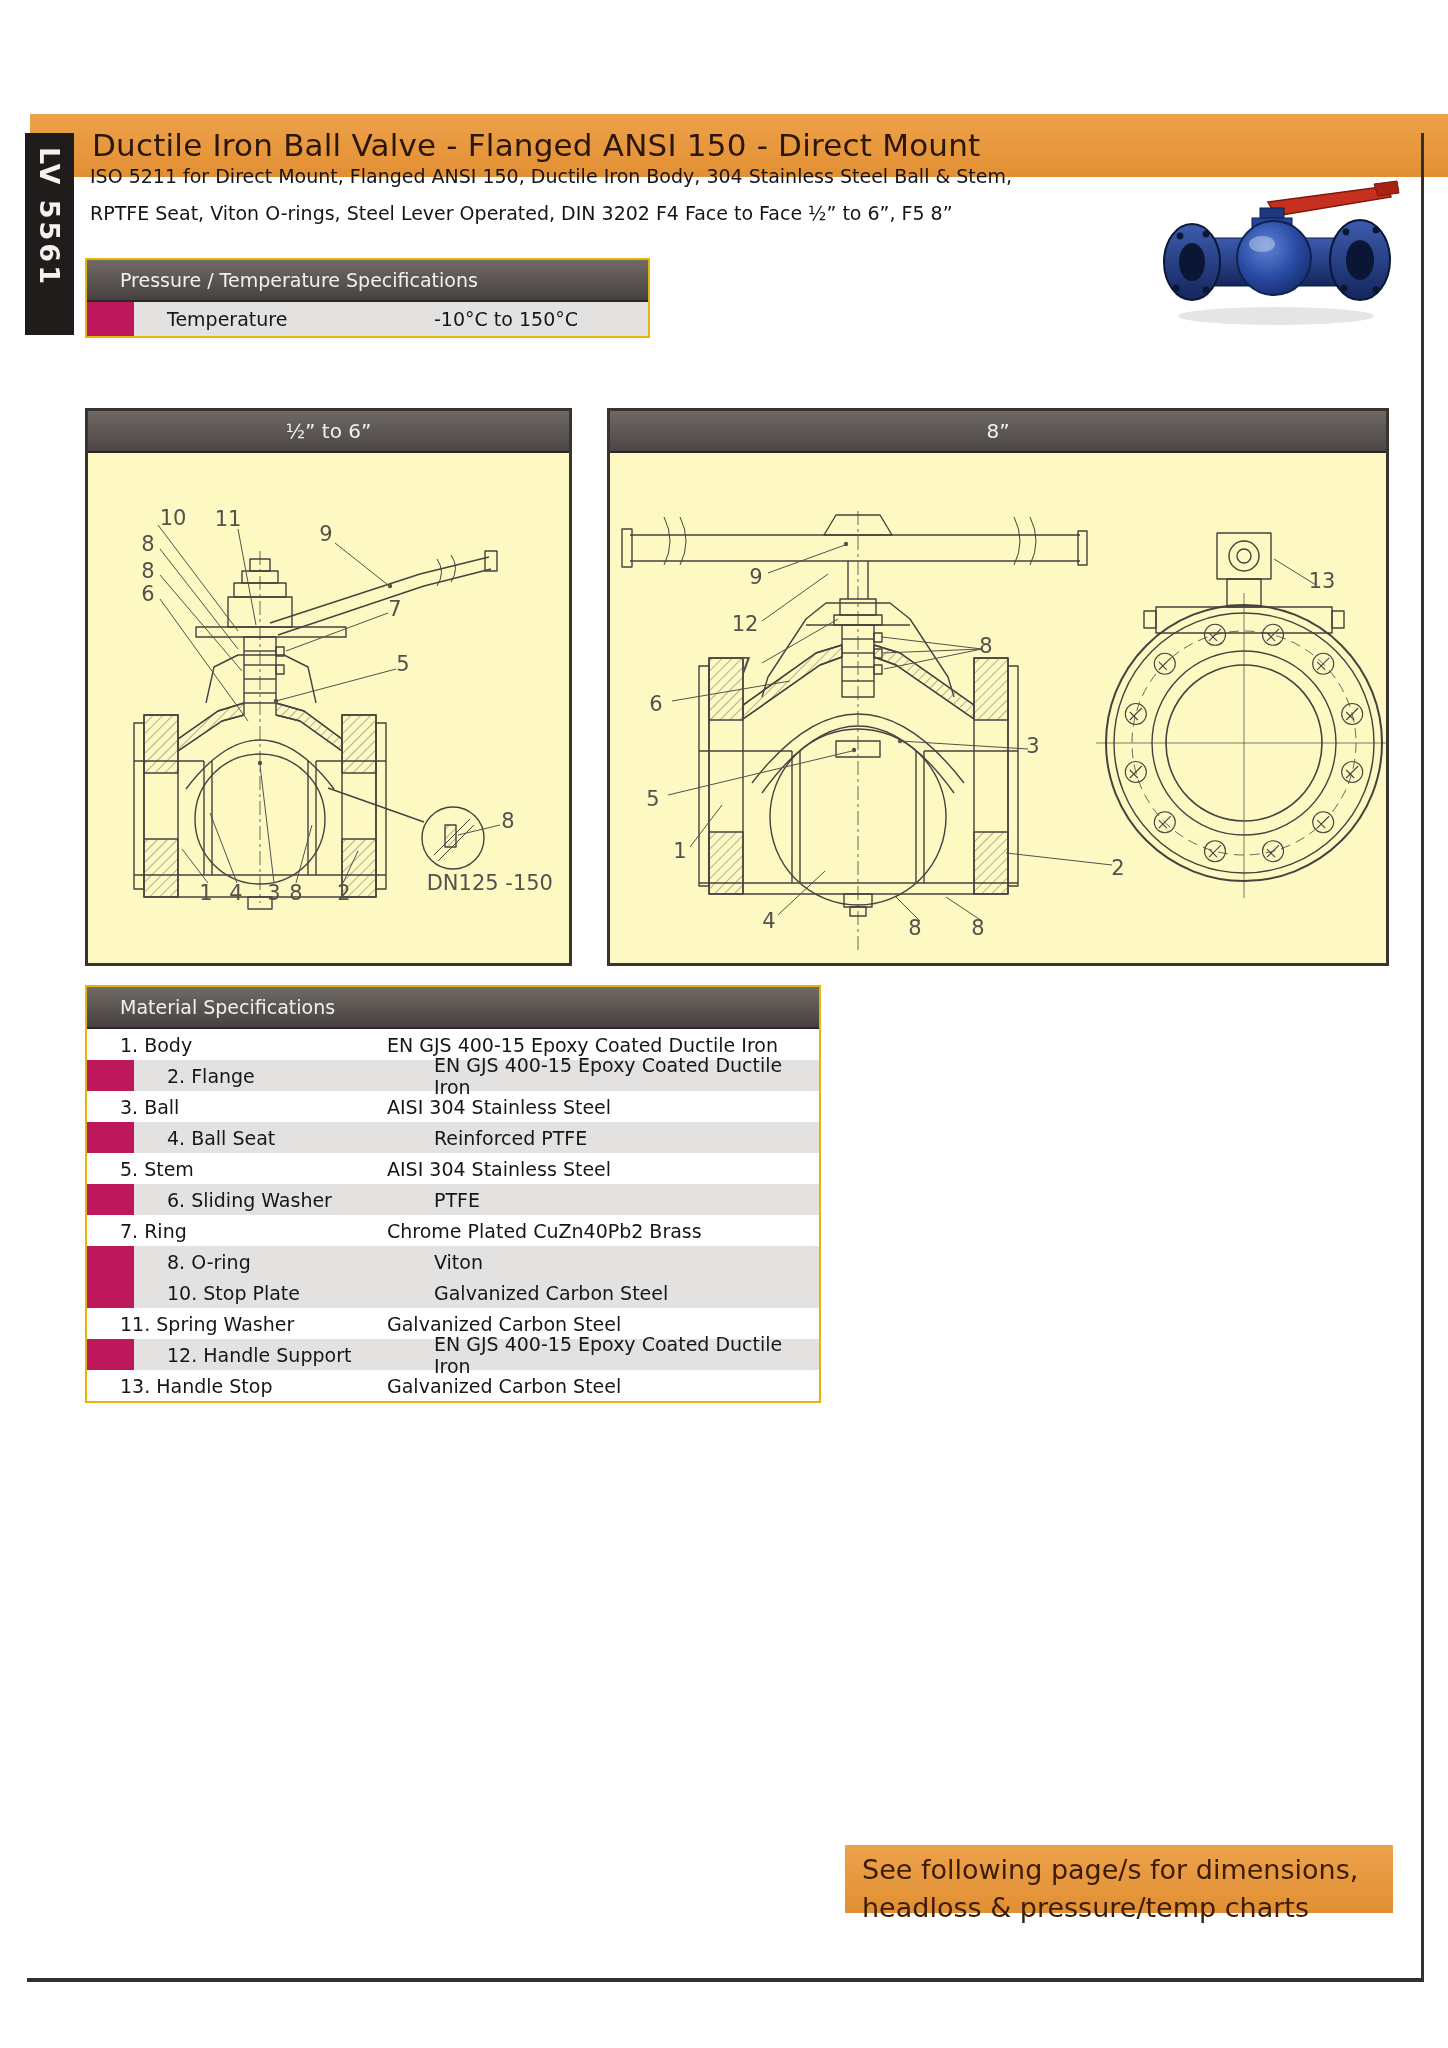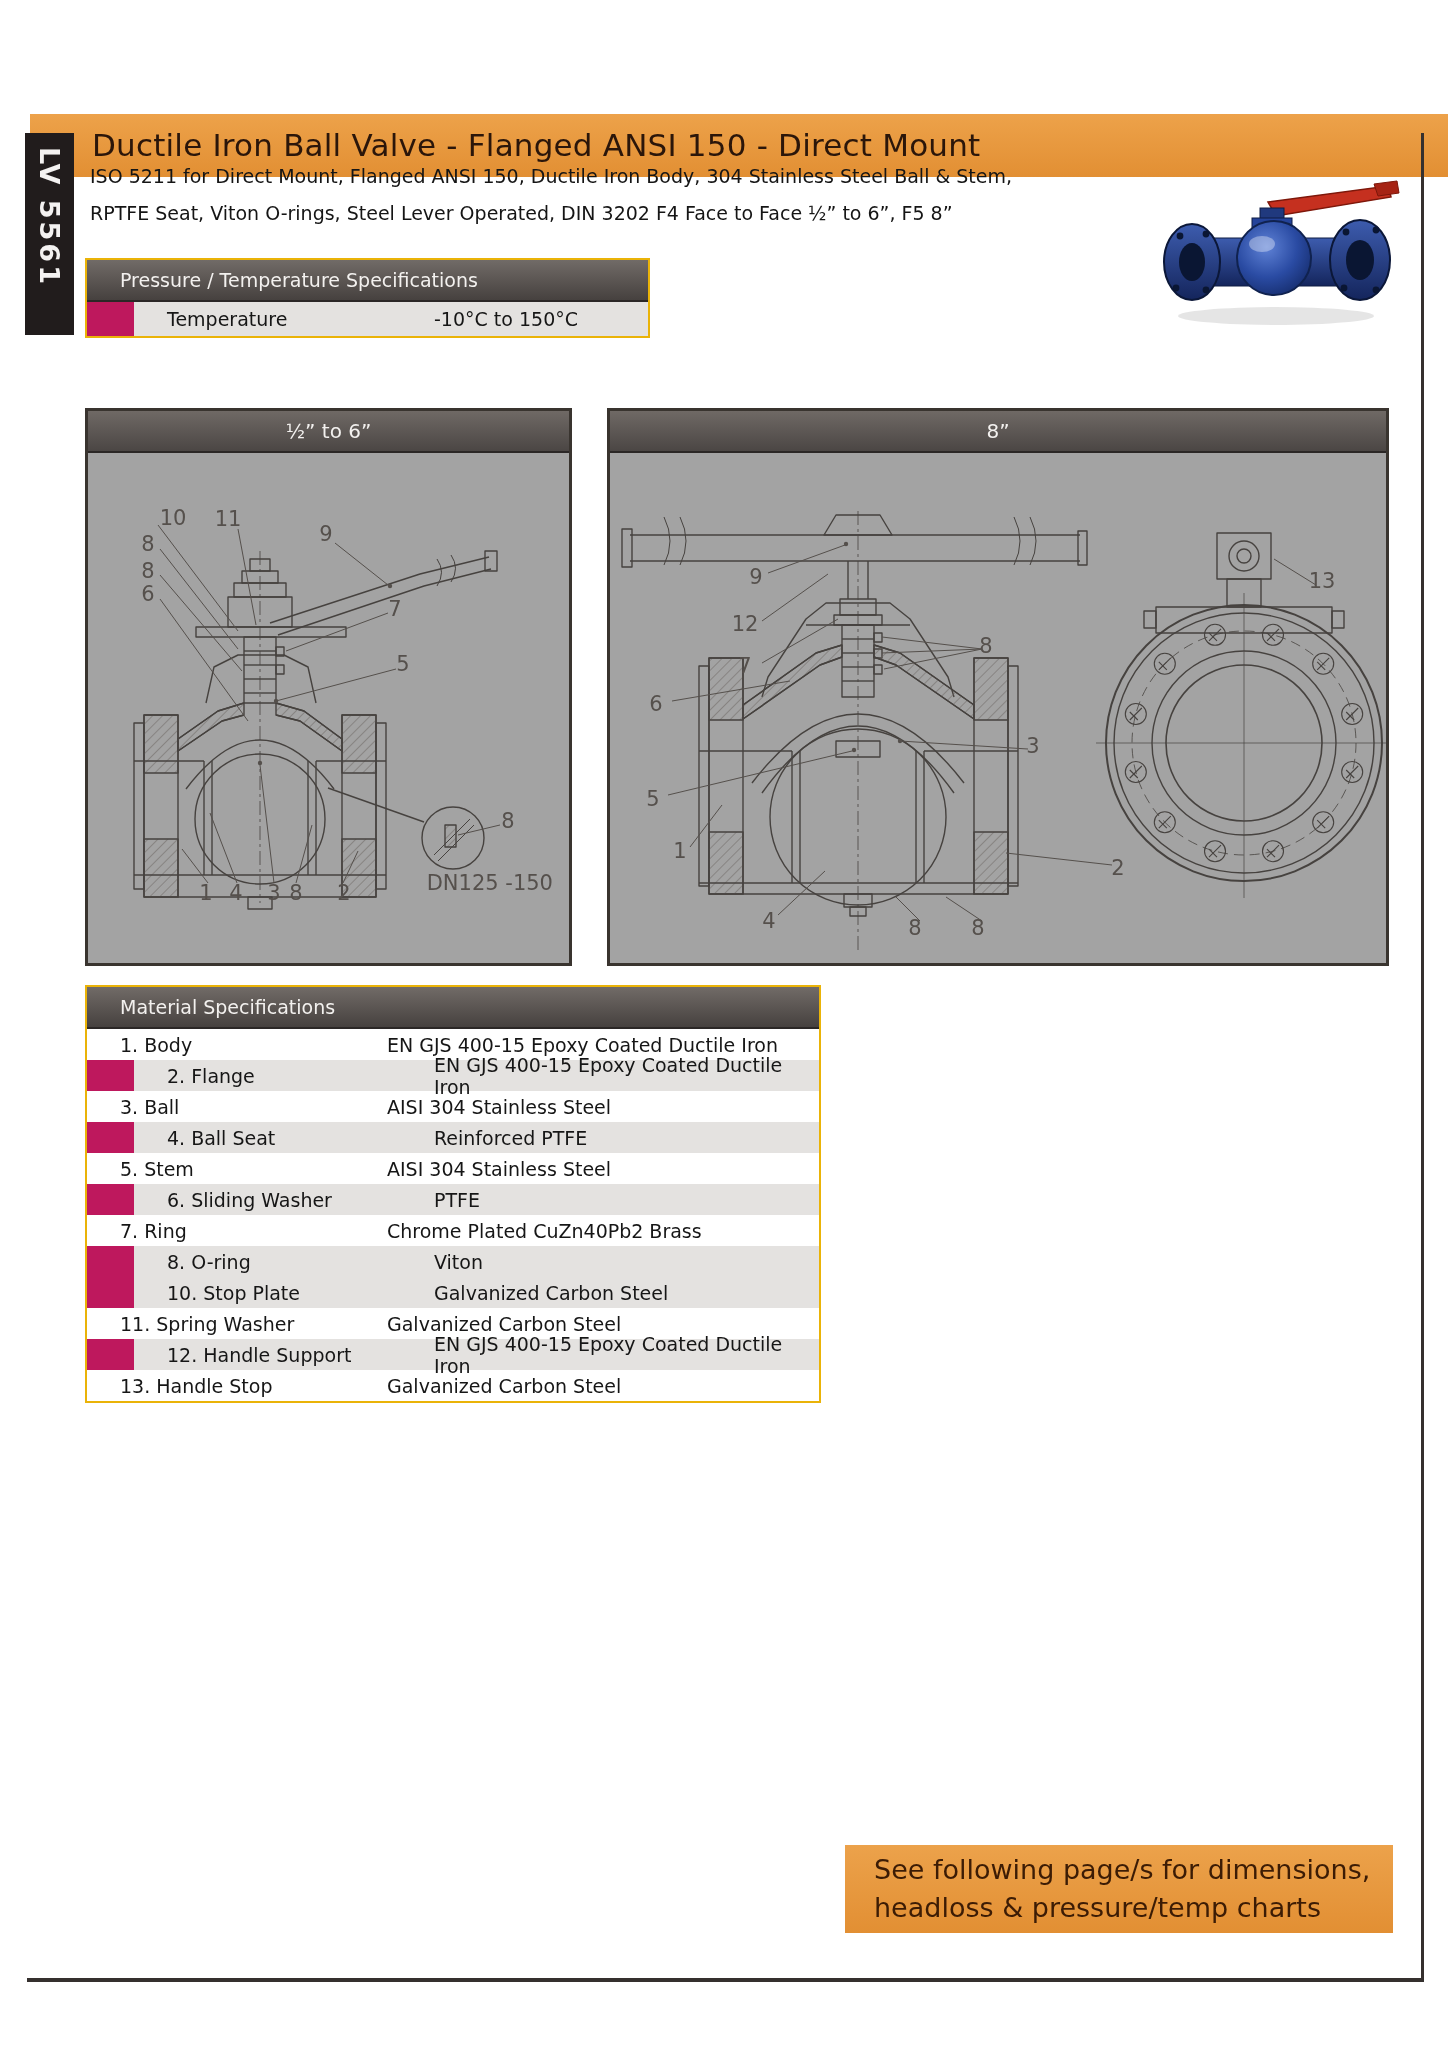--- a/index.html
+++ b/index.html
@@ -36,37 +36,37 @@
   .spec-row { display:flex; align-items:center; font-size:19px; color:#161616; background:#fff; }
   .spec-row.alt { background:#e4e2e0;margin-left:47px; }
   .spec-row .c1 { padding-left:33px; width:300px; flex:none; }
   .spec-row .c2 { flex:1; }
   #pt-table { left:85px; top:258px; width:565px; }
   #pt-table .spec-row { height:34px; }
   #material-table { left:85px; top:985px; width:736px; }
   #material-table .spec-row { height:31px; }
 
   
-  .panel { position:absolute; top:408px; border:3px solid #39342f; background:#a3a3a3; height:558px; }
+  .panel { position:absolute; top:408px; border:3px solid #39342f; background:#fef9c3; height:558px; }
   #panel-small { left:85px;  width:487px; }
   #panel-large { left:607px; width:782px; }
   .panel-header { height:42px; background:linear-gradient(#6f6965,#4b4644);
                   border-bottom:2px solid #2b2726; color:#f3f1ef; font-size:20px;
                   display:flex; align-items:center; justify-content:center; }
   .panel-body { position:relative; width:100%; height:509px; }
   .panel-body svg { position:absolute; left:0; top:0; }
   .callout { position:absolute; transform:translate(-50%,-50%); font-size:21px;
              color:#55504c; white-space:nowrap; }
   .dn-label { position:absolute; left:305px; top:418px; width:160px; text-align:right;
               font-size:21px; color:#55504c; }
 
   
-  .note-box { position:absolute; left:845px; top:1845px; width:548px; height:88px;
+  .note-box { position:absolute; left:845px; top:1845px; width:548px; height:68px;
               background:linear-gradient(#eca24b,#e28f33); color:#3c1c05;
-              font-size:27px; line-height:38px; padding:6px 0 0 29px; }
+              font-size:27px; line-height:38px; padding:6px 0 0 17px; }
 </style>
 </head>
 <body>
 
 <div class="orange-bar">
   <div class="page-title">Ductile Iron Ball Valve - Flanged ANSI 150 - Direct Mount</div>
 </div>
 <div class="side-tab">
   <span>LV 5561</span>
 </div>

